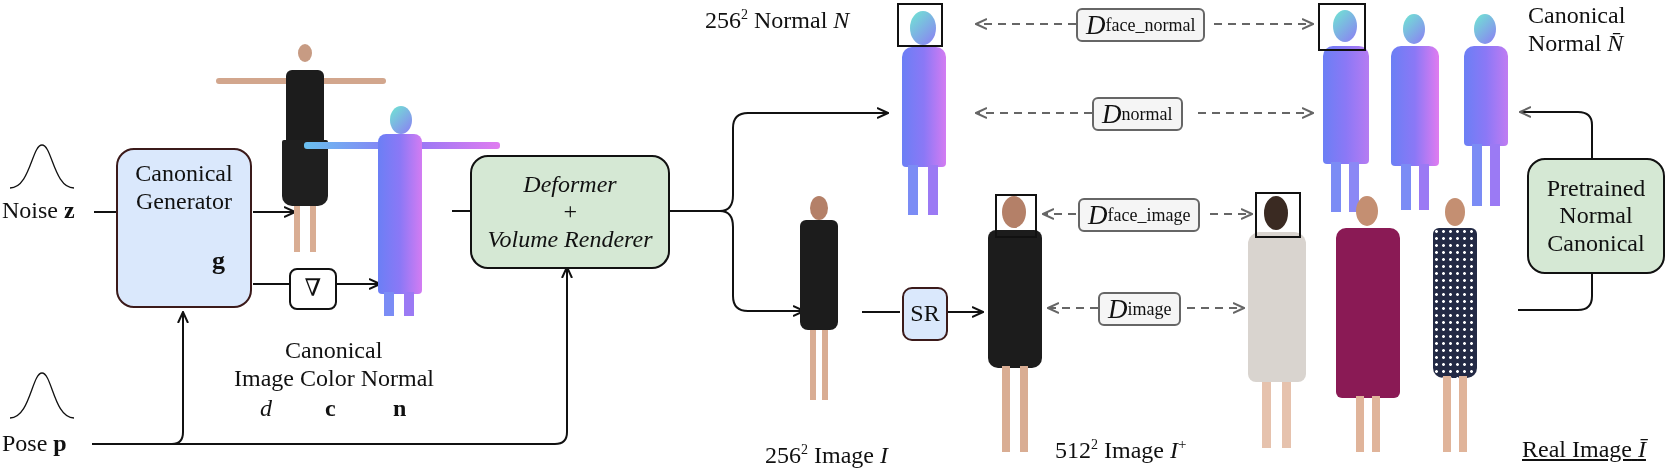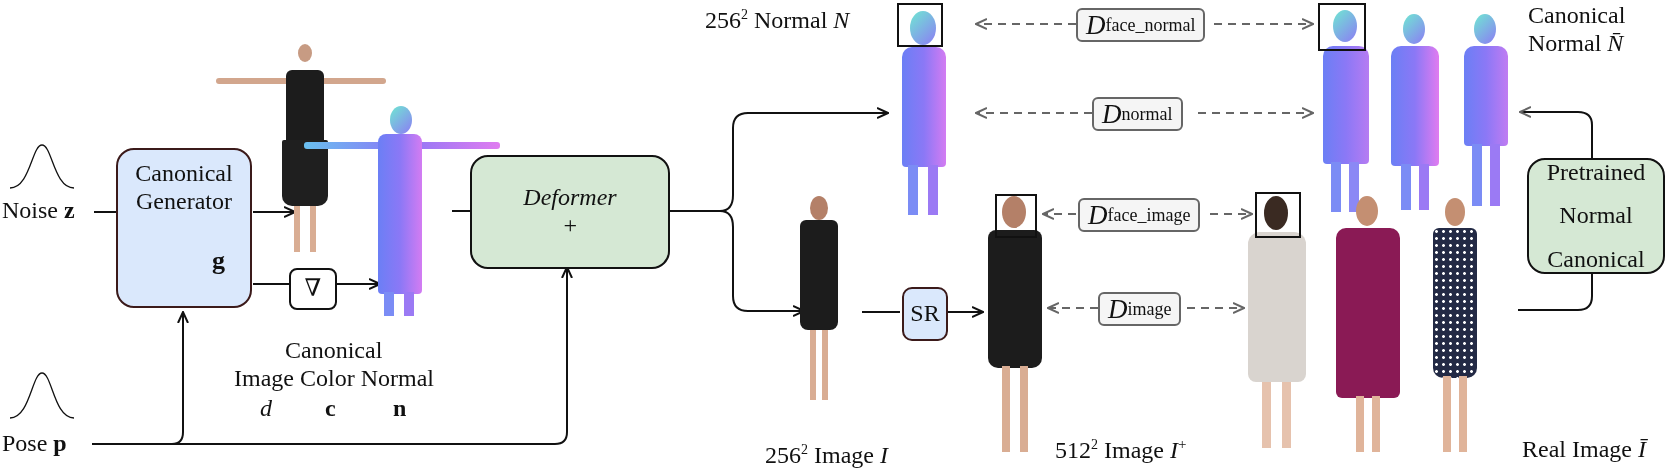--- a/index.html
+++ b/index.html
@@ -117,20 +117,21 @@
 <div class="lbl" style="left:234px;top:366px;">
   <span>Image</span> <span>Color</span> <span>Normal</span>
 </div>
 <div class="lbl it" style="left:260px;top:396px;">d</div>
 <div class="lbl bold" style="left:325px;top:396px;">c</div>
 <div class="lbl bold" style="left:393px;top:396px;">n</div>
 
 <div class="box green" style="left:470px;top:155px;width:196px;height:110px;font-style:italic;">
   <span>Deformer</span>
   <span>+</span>
+  <span>Volume Renderer</span>
 </div>
 
 <div class="lbl" style="left:705px;top:8px;">
   <span>256</span><sup style="font-size:14px">2</sup> <span>Normal</span> <span class="it">N</span>
 </div>
 <div class="fig" style="left:890px;top:5px;width:70px;height:215px;">
   <div class="abs" style="left:20px;top:6px;width:26px;height:34px;border-radius:50%;background:linear-gradient(135deg,#6fe8d2,#8c7cf4);"></div>
   <div class="abs" style="left:12px;top:42px;width:44px;height:120px;border-radius:10px 10px 4px 4px;background:linear-gradient(90deg,#6b7ff5,#8b78f6 50%,#d37cf2);"></div>
   <div class="abs" style="left:18px;top:160px;width:10px;height:50px;background:#7b8cf5;"></div>
   <div class="abs" style="left:38px;top:160px;width:10px;height:50px;background:#9b7af4;"></div>
@@ -215,21 +216,21 @@
   <div class="abs" style="left:4px;top:32px;width:64px;height:170px;border-radius:10px 10px 6px 6px;background:#8a1a55;"></div>
   <div class="abs" style="left:24px;top:200px;width:8px;height:56px;background:#e0b49a;"></div>
   <div class="abs" style="left:40px;top:200px;width:8px;height:56px;background:#e0b49a;"></div>
 </div>
 <div class="fig" style="left:1425px;top:198px;width:60px;height:262px;">
   <div class="abs" style="left:20px;top:0;width:20px;height:28px;border-radius:50%;background:#c48f72;"></div>
   <div class="abs" style="left:8px;top:30px;width:44px;height:150px;border-radius:6px 6px 10px 10px;background:#232a45;background-image:radial-gradient(#fff 1.2px, transparent 1.6px);background-size:7px 7px;"></div>
   <div class="abs" style="left:18px;top:178px;width:8px;height:76px;background:#e0b49a;"></div>
   <div class="abs" style="left:34px;top:178px;width:8px;height:76px;background:#e0b49a;"></div>
 </div>
-<div class="lbl" style="left:1522px;top:437px;">
+<div class="lbl" style="left:1522px;top:437px;text-decoration:underline;">
   <span>Real Image</span> <span class="it">Ī</span>
 </div>
 
-<div class="box green" style="left:1527px;top:158px;width:134px;height:112px;gap:16px;">
+<div class="box green" style="left:1527px;top:158px;width:134px;height:112px;">
   <span>Pretrained</span>
   <span>Normal</span>
   <span>Canonical</span>
 </div>
 
 </body></html>

